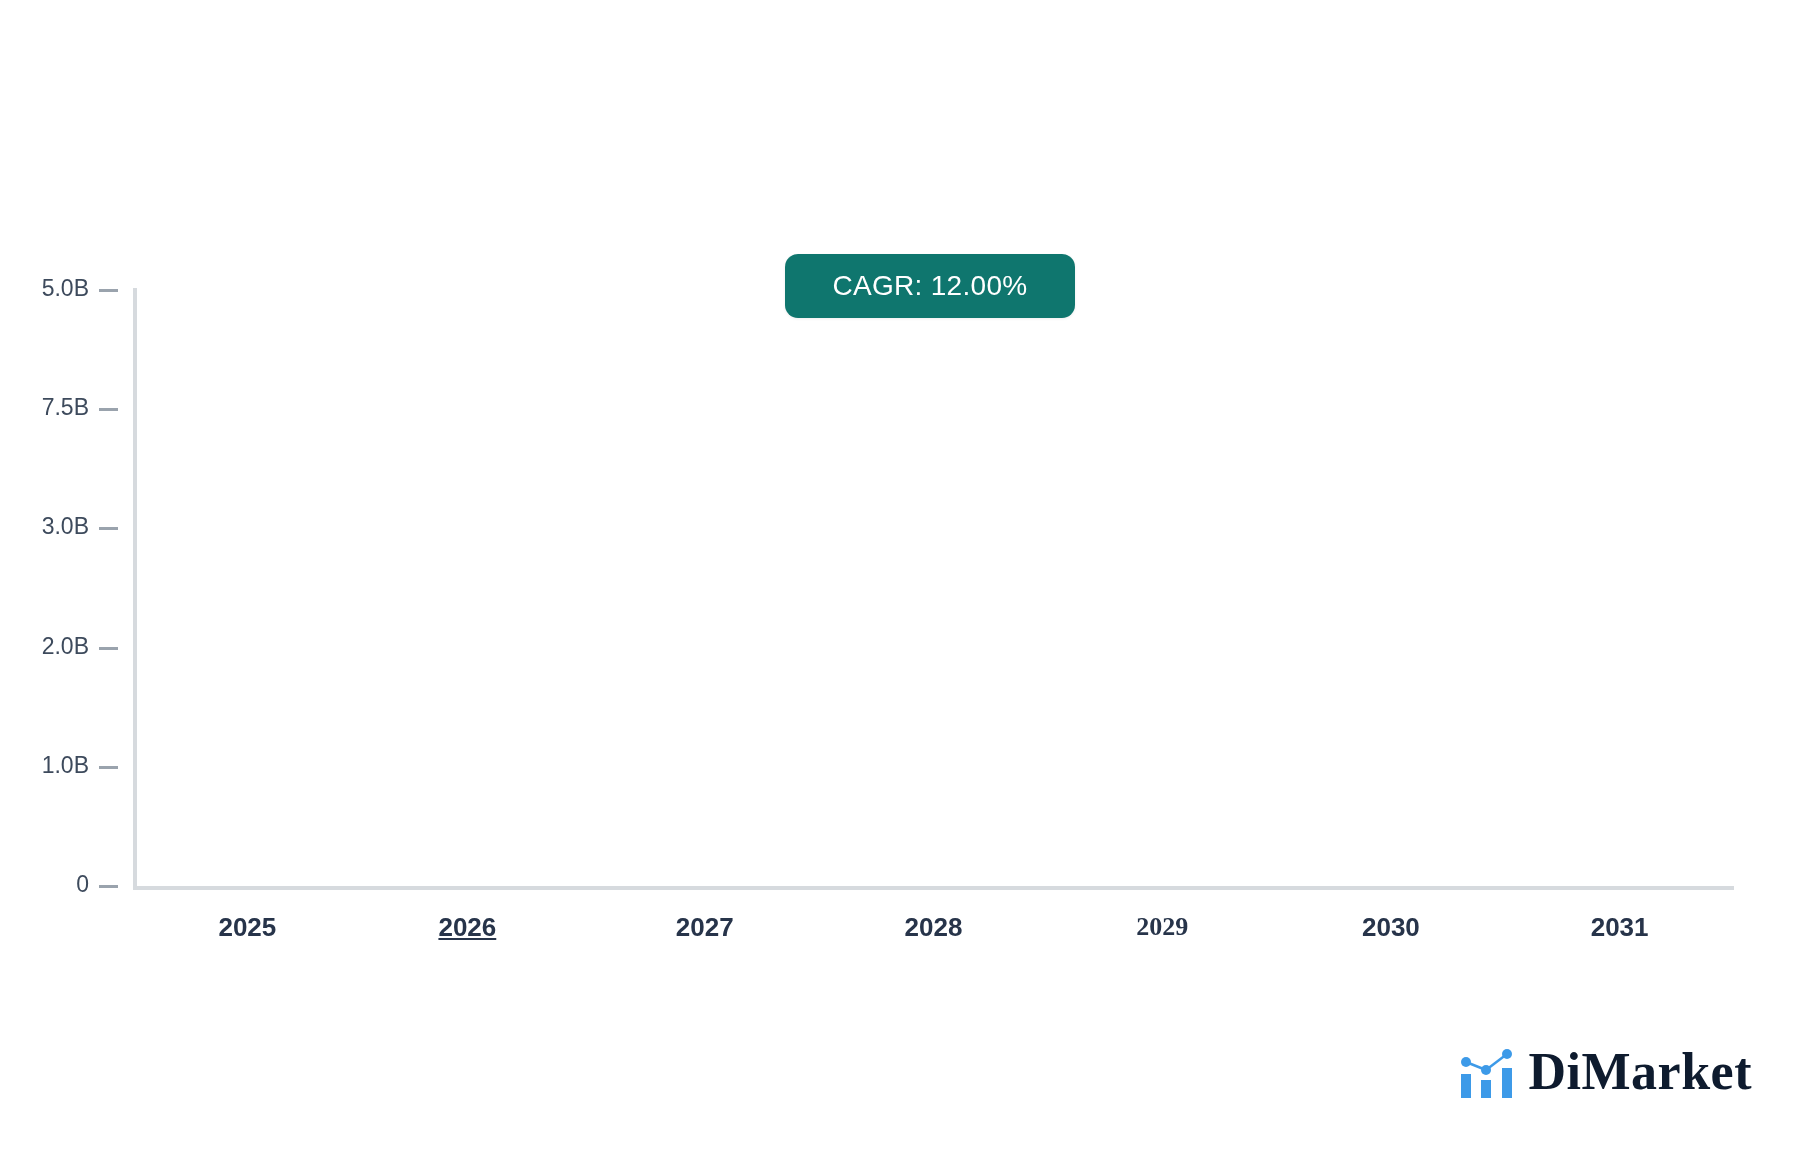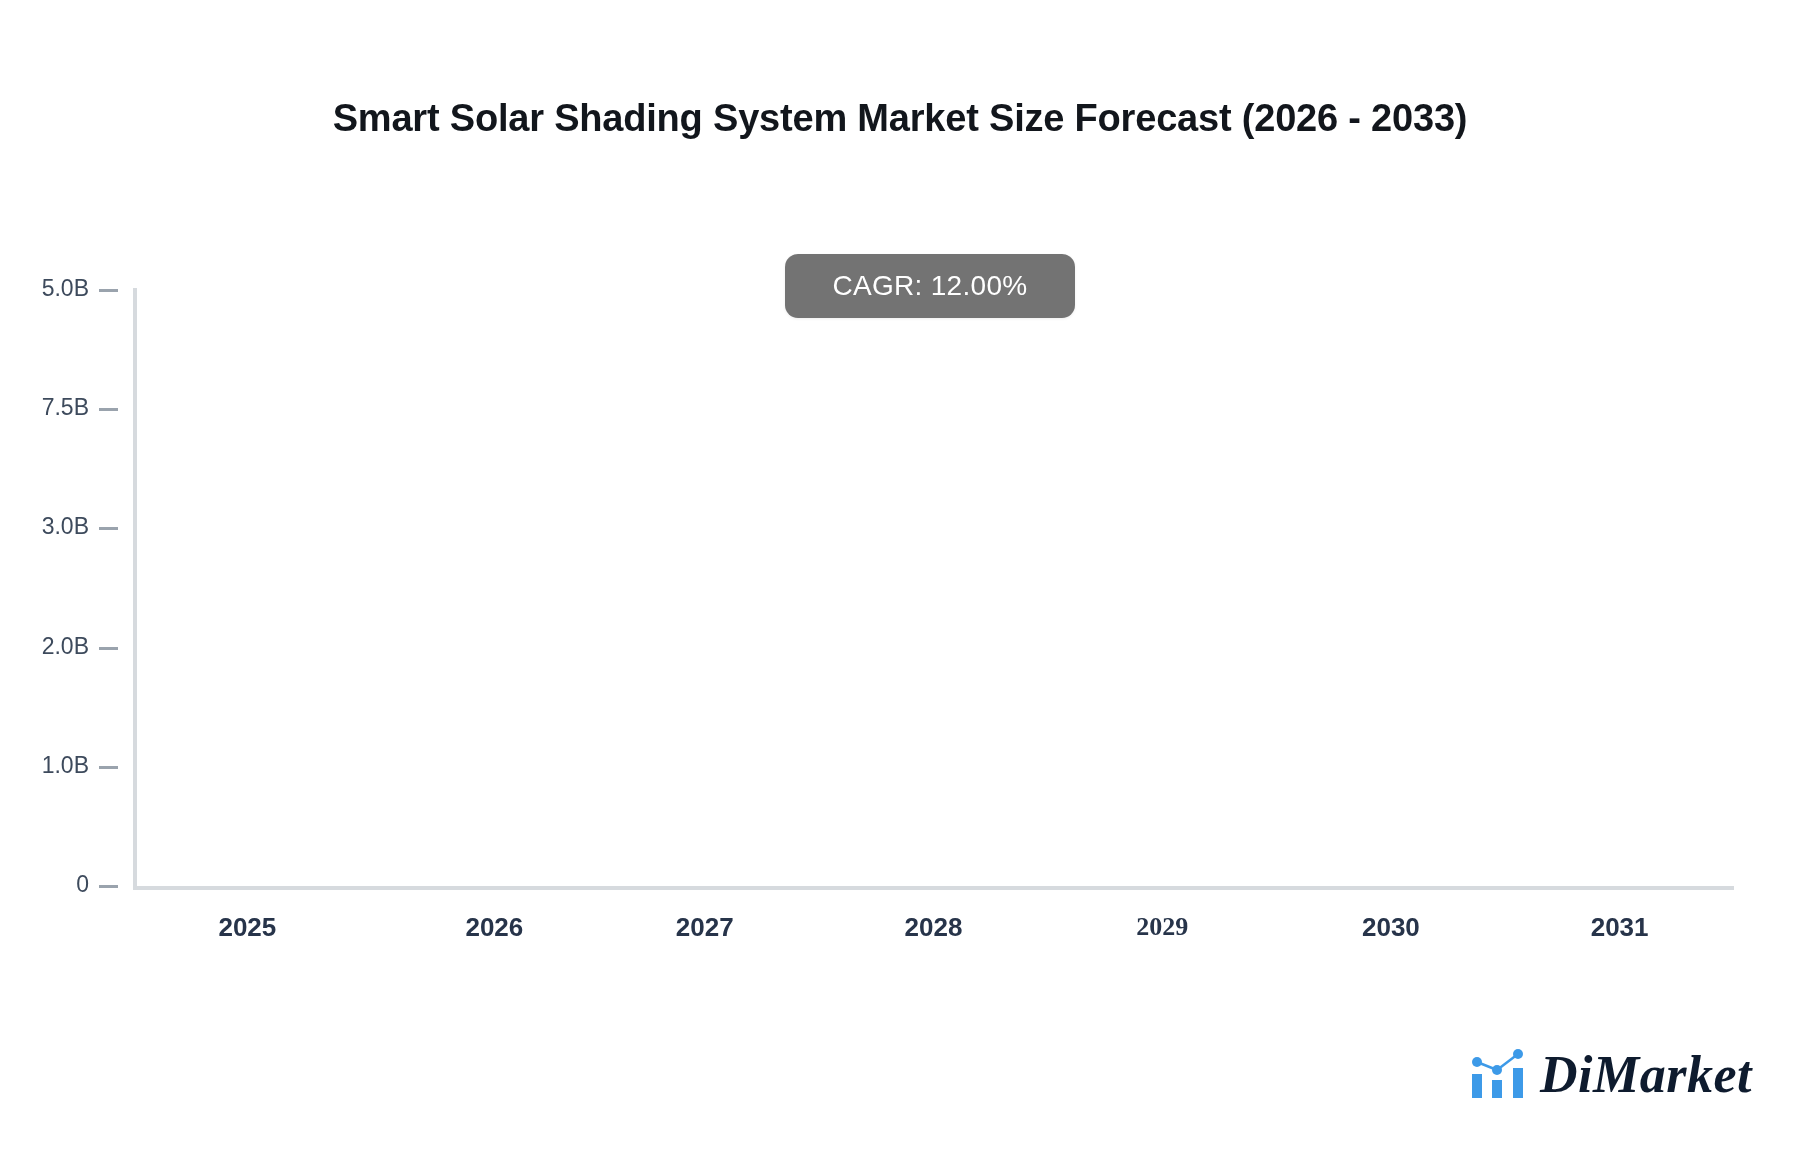--- a/index.html
+++ b/index.html
@@ -40,21 +40,21 @@
     line-height: 1.2;
   }
 
   
   .cagr-badge {
     position: absolute;
     top: 254px;
     left: 785px;
     width: 290px;
     height: 64px;
-    background: #737373;
+    background: #0f766e;
     border-radius: 13px;
     display: flex;
     align-items: center;
     justify-content: center;
     box-shadow: 0 1px 3px rgba(0,0,0,0.07);
   }
   .cagr-badge-label {
     color: #ffffff;
     font-size: 28px;
     font-weight: normal;
@@ -132,41 +132,38 @@
     text-align: center;
     white-space: nowrap;
   }
 
   
   .logo {
     position: absolute;
     right: 48px;
     bottom: 52px;
     display: flex;
-    align-items: center;
     gap: 14px;
-    font-style: italic;
   }
   .logo-mark {
     display: block;
   }
   .logo-text {
     font-family: "Liberation Serif", serif;
     font-size: 52px;
     font-weight: bold;
     color: #0e1b2e;
     line-height: 1;
     letter-spacing: 0.5px;
   }
 </style>
 </head>
 <body>
 
 <div class="header">
-  <h1 class="chart-title">Smart Solar Shading System Market Size Forecast (2026 - 2033)</h1>
 </div>
 
 <div class="cagr-badge">
   <span class="cagr-badge-label">CAGR: 12.00%</span>
 </div>
 
 <div class="plot">
   <div class="y-axis-line"></div>
   <div class="x-axis-line"></div>
   <div id="y-ticks">
@@ -199,21 +196,21 @@
       <div class="bar-group"></div>
       <div class="bar-group"></div>
       <div class="bar-group"></div>
       <div class="bar-group"></div>
       <div class="bar-group"></div>
       <div class="bar-group"></div>
       <div class="bar-group"></div>
     </div>
   <div id="x-ticks">
       <div class="x-tick-label" style="width: 228.714px; left: 133px;">2025</div>
-      <div class="x-tick-label" style="width: 228.714px; left: 380px;">2026</div>
+      <div class="x-tick-label" style="width: 228.714px; left: 353px; text-decoration: underline;">2026</div>
       <div class="x-tick-label" style="width: 228.714px; left: 590.429px; text-align: center;">2027</div>
       <div class="x-tick-label" style="width: 228.714px; left: 819.143px;">2028</div>
       <div class="x-tick-label" style="width: 228.714px; left: 1047.86px; font-family: Liberation Serif, serif;">2029</div>
       <div class="x-tick-label" style="width: 228.714px; left: 1276.57px;">2030</div>
       <div class="x-tick-label" style="width: 228.714px; left: 1505.29px;">2031</div>
     </div>
 </div>
 
 <div class="logo">
   <span class="logo-mark">

